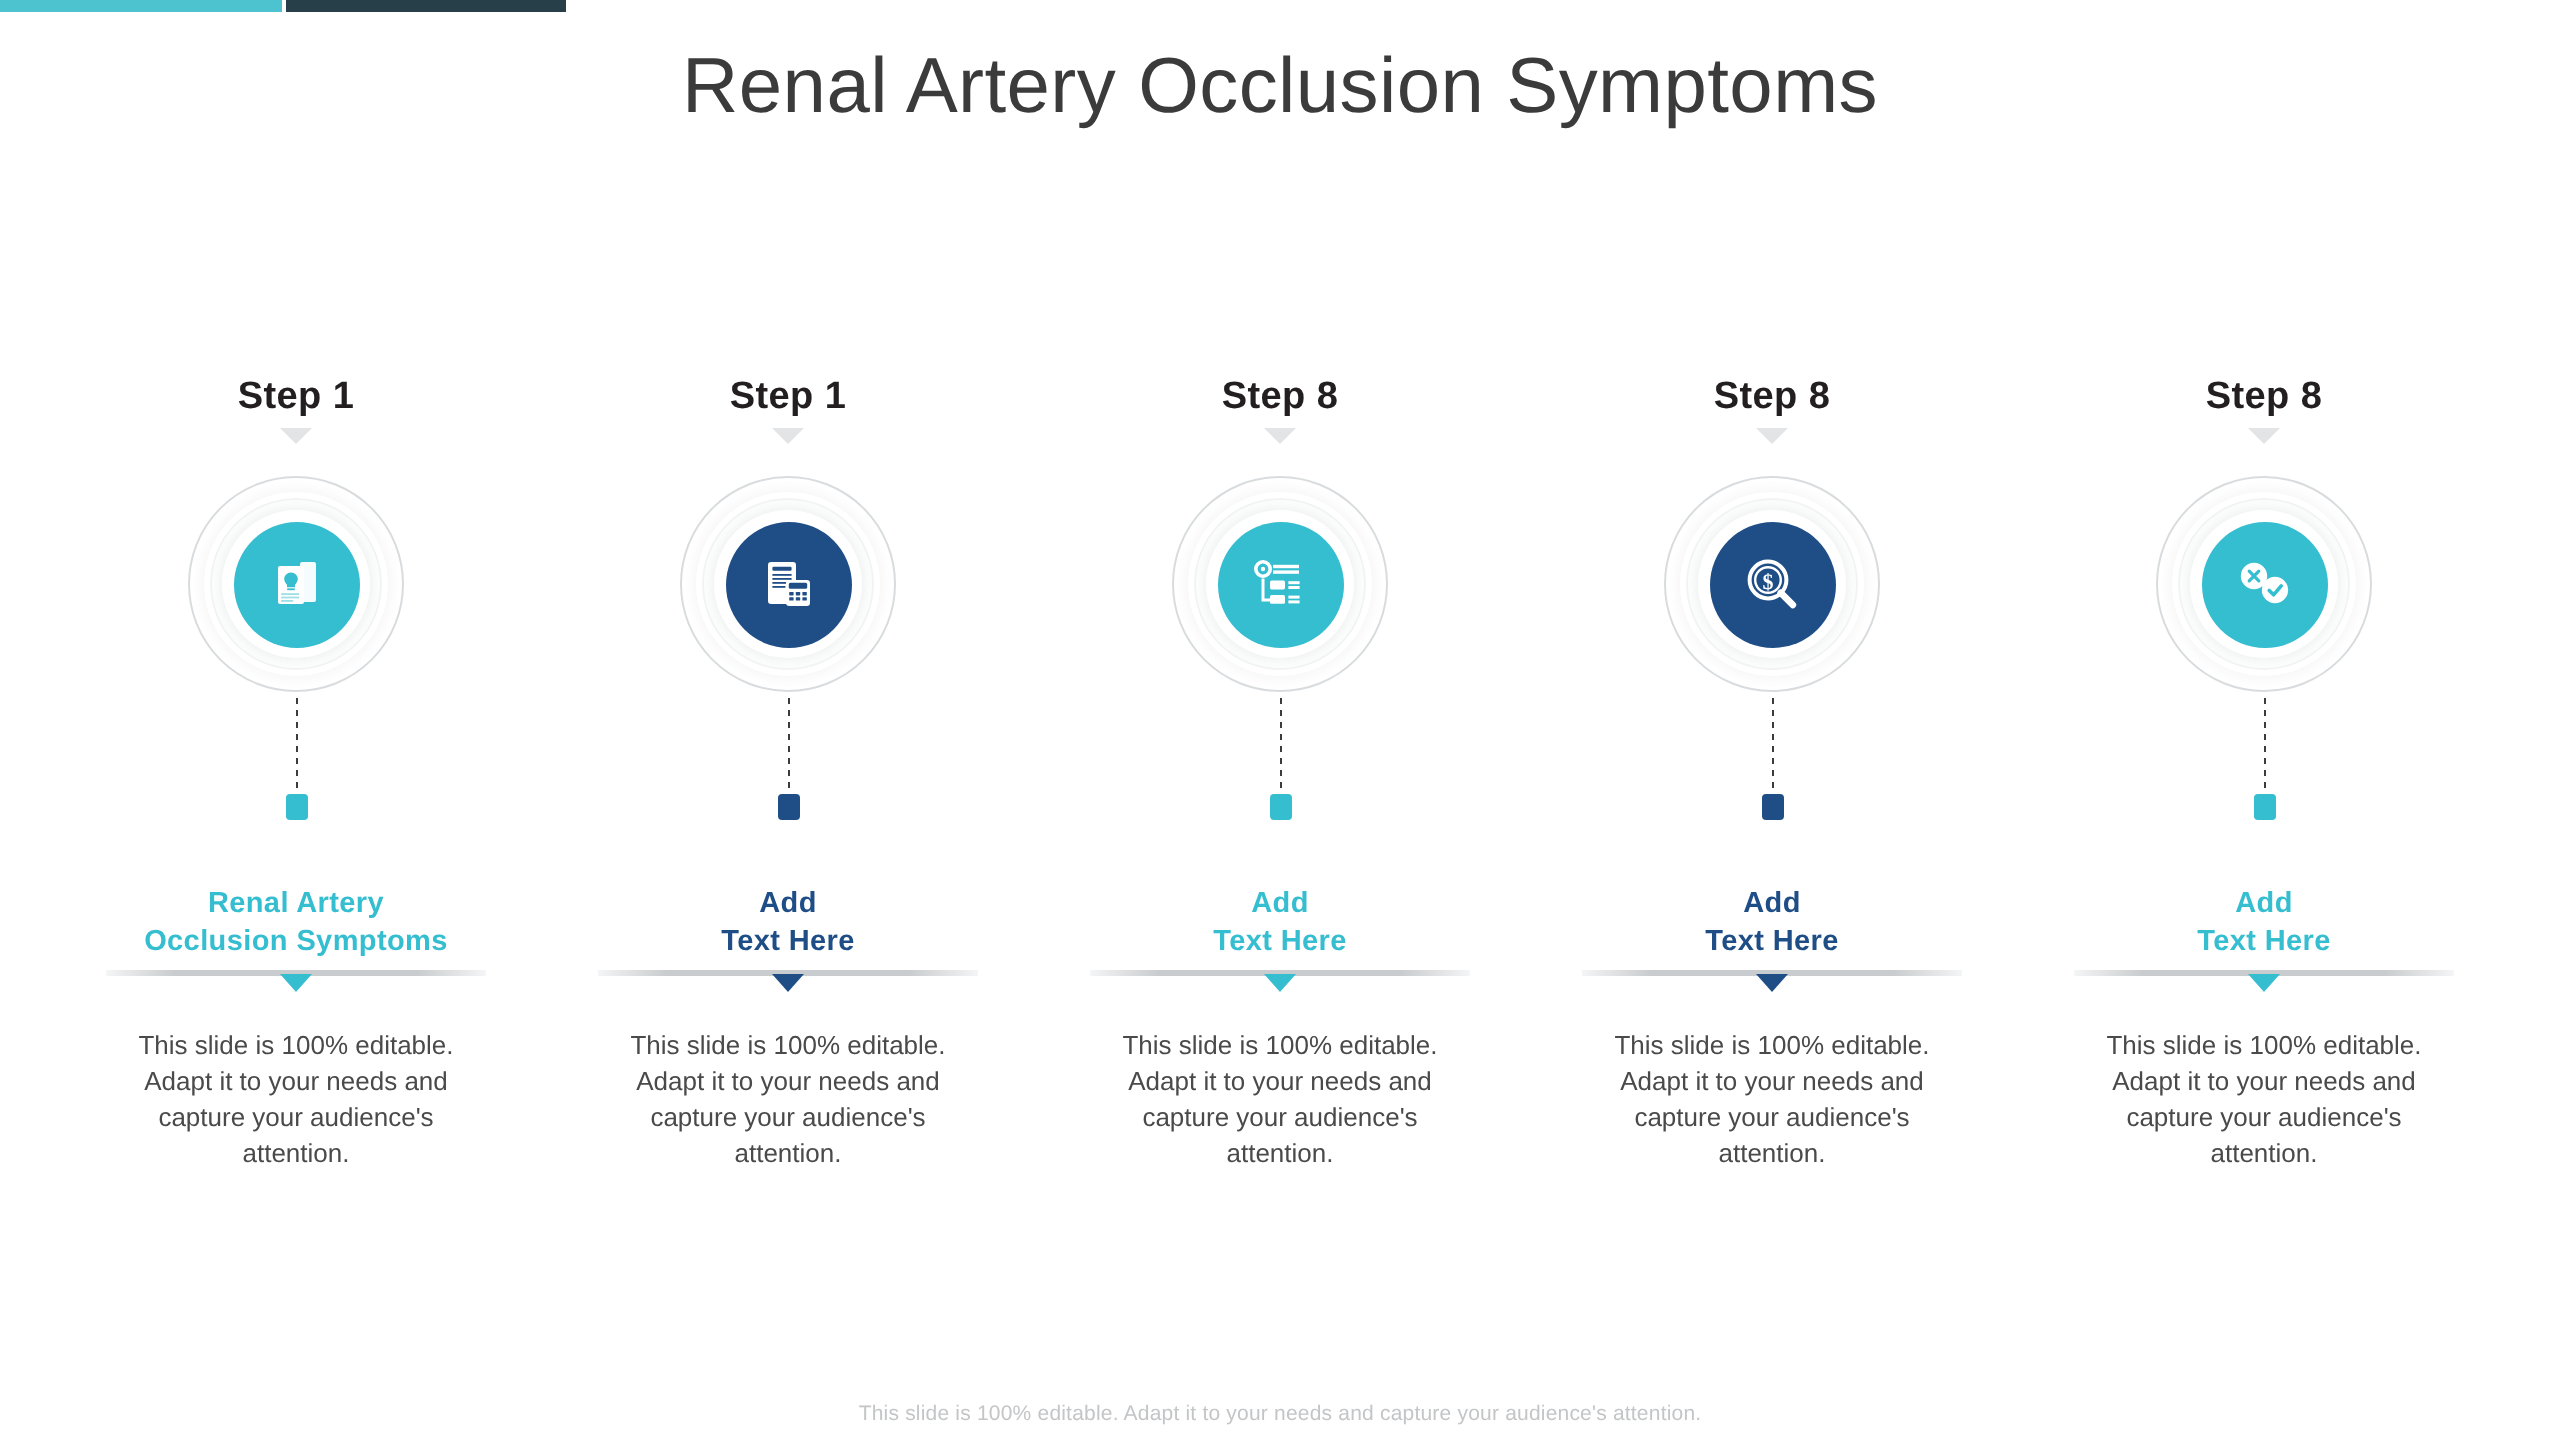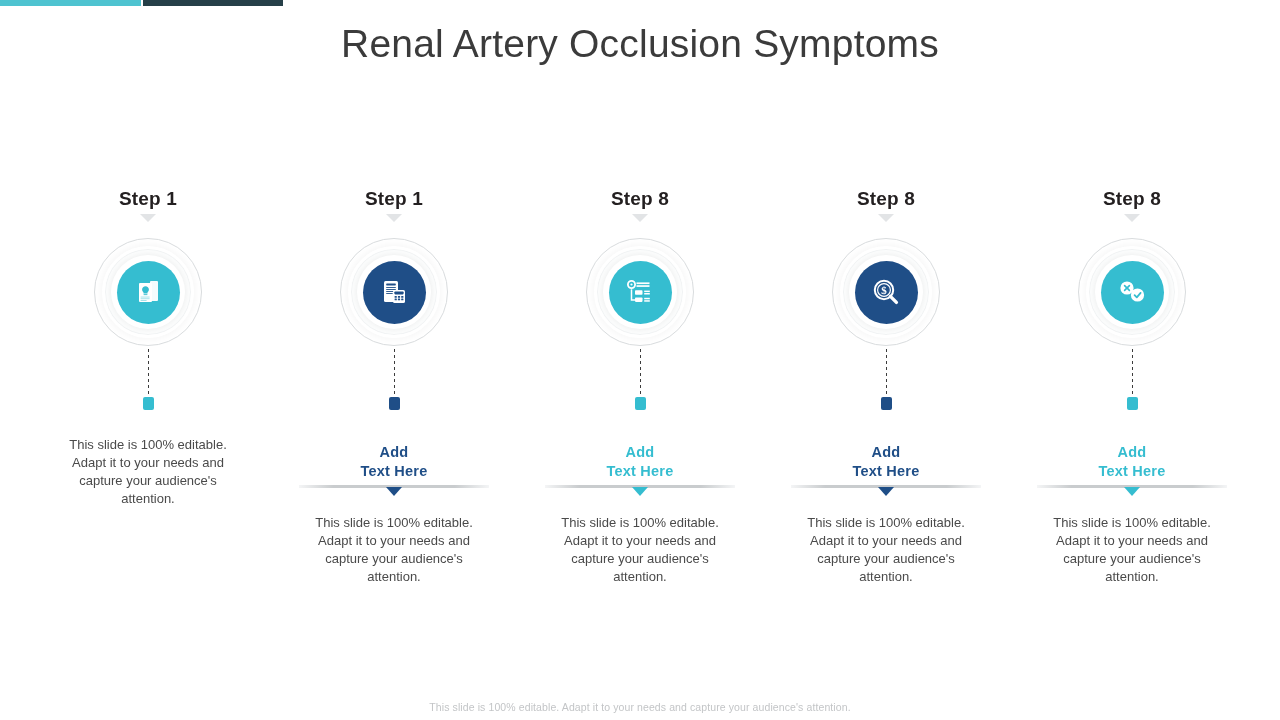--- a/index.html
+++ b/index.html
@@ -214,20 +214,28 @@
         <rect x="7.6" y="19.6" width="9" height="0.9" fill="#9fdfe8"></rect>
         <rect x="7.6" y="21.3" width="9" height="0.9" fill="#9fdfe8"></rect>
         <rect x="7.6" y="23" width="6" height="0.9" fill="#9fdfe8"></rect>
       </svg>
         </div>
     </div>
 
     <div class="dash"></div>
     <div class="node" style="background:#35bdd0"></div>
 
+    <div class="head-wrap">
+      <div class="head-text" style="color:#35bdd0">Renal Artery
+Occlusion Symptoms</div>
+      <div class="divider-wrap">
+        <div class="divider"></div>
+        <div class="caret-color" style="color:#35bdd0"></div>
+      </div>
+    </div>
 
     <div class="body-text">This slide is 100% editable. Adapt it to your needs and capture your audience's attention.</div>
   </div>
     <div class="step-col">
     <div class="step-label">Step 1</div>
 
     <div class="caret-grey"></div>
 
     <div class="badge">
       <div class="ring-outer"></div>

